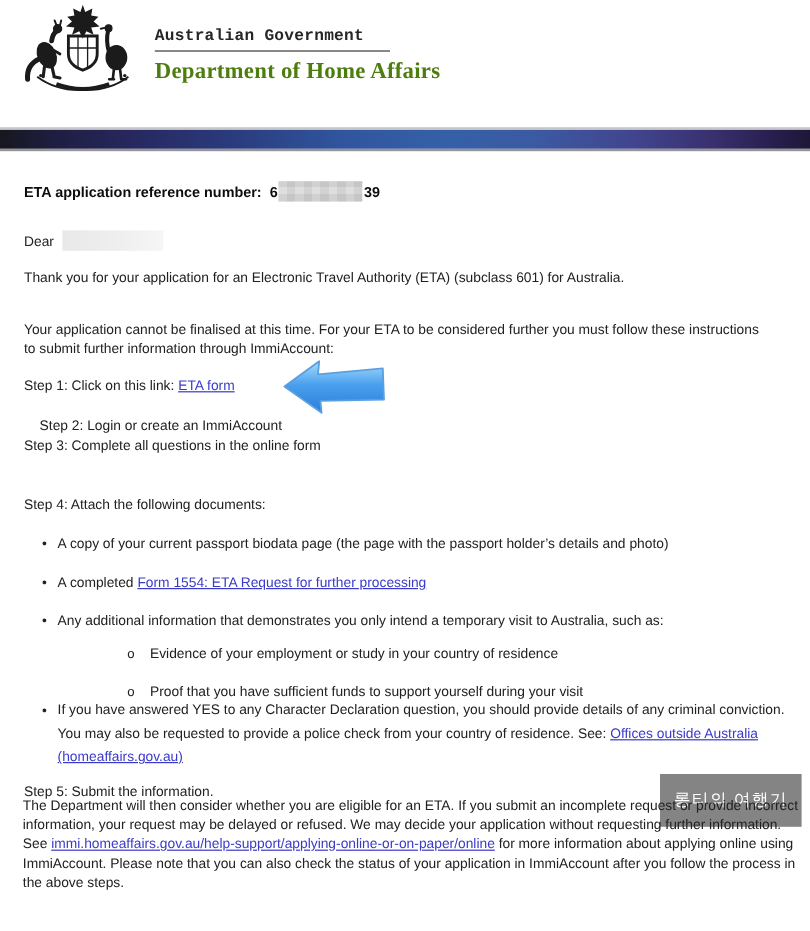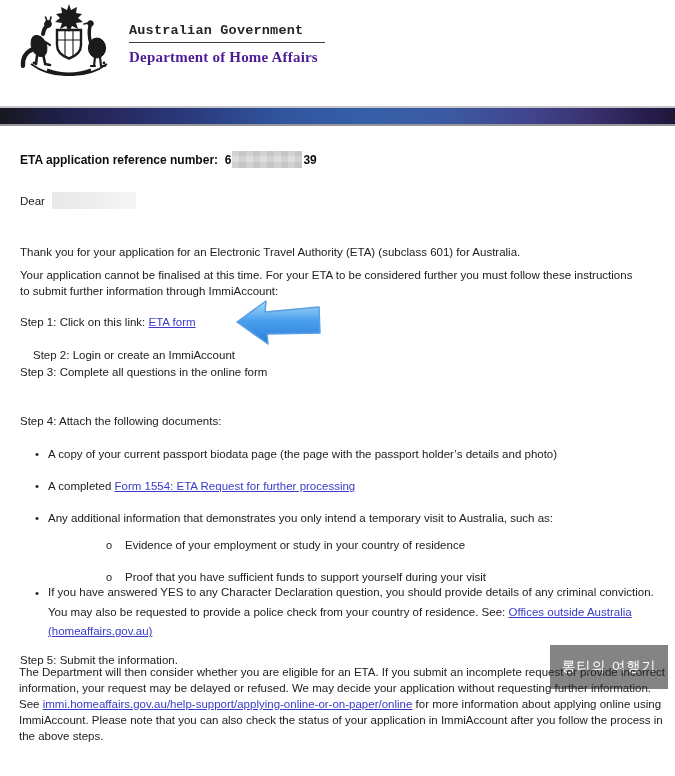--- a/index.html
+++ b/index.html
@@ -10,40 +10,40 @@
   .abs{position:absolute;}
   .txt{font-size:11.5px;line-height:16px;color:#212121;}
   .nowrap{white-space:nowrap;}
   a.lnk{color:#3a3ac8;text-decoration:underline;cursor:pointer;}
 
   
   #crest{left:17px;top:4px;width:104px;height:74px;}
   #hdr-text{left:129px;top:23px;}
   .gov-name{font-family:Liberation Mono, monospace;font-weight:700;font-size:13.5px;color:#262626;letter-spacing:.2px;}
   .hdr-rule{width:196px;border:0;border-top:1.6px solid #3a3a3a;margin:4px 0 6px 0;}
-  .dept-name{font-family:"Liberation Serif", serif;font-weight:700;font-size:15px;color:#4c1d95;letter-spacing:.2px;}
+  .dept-name{font-family:"Liberation Serif", serif;font-weight:700;font-size:19px;color:#4d7c0f;letter-spacing:.2px;}
 
   
   #topbar{left:0;top:106px;width:675px;height:20px;box-sizing:border-box;
     border-top:2px solid #c6c6ca;border-bottom:2px solid #96969a;
     background:linear-gradient(90deg,#17171f 0%,#1e1e42 7%,#27275e 16%,#2a3a7c 28%,#30559e 42%,#3560a8 55%,#3b5aa2 66%,#41458f 78%,#39306e 88%,#271d4b 96%,#1f1738 100%);}
 
   
   #ref-line{left:20px;top:151px;display:flex;align-items:center;}
   .ref-bold{font-weight:700;font-size:12px;color:#0d0d0d;white-space:pre;}
   .redact-ref{display:inline-block;width:70px;height:17px;margin:0 1px;
     background-image:
       repeating-linear-gradient(0deg, rgba(0,0,0,0.06) 0 6px, rgba(0,0,0,0) 6px 12px),
       repeating-linear-gradient(90deg,#dedede 0 7px,#d2d2d2 7px 14px);}
   
   .redact-name{display:inline-block;width:84px;height:17px;vertical-align:-4px;margin-left:7px;
     background:linear-gradient(90deg,#e8e8e8 0%,#efefef 60%,#f6f6f6 100%);}
 
   #dear-line{left:20px;top:192px;}
-  #p1{left:20px;top:244px;}
+  #p1{left:20px;top:224px;}
   #p2{left:20px;top:268px;width:618px;line-height:15.8px;}
 
   .step{left:20px;}
   #step1{top:314px;}
   #step2{top:347px;margin-left:13px;}
   #step3{top:364px;}
   #step4{top:413px;}
   #step5{top:652px;}
 
   

